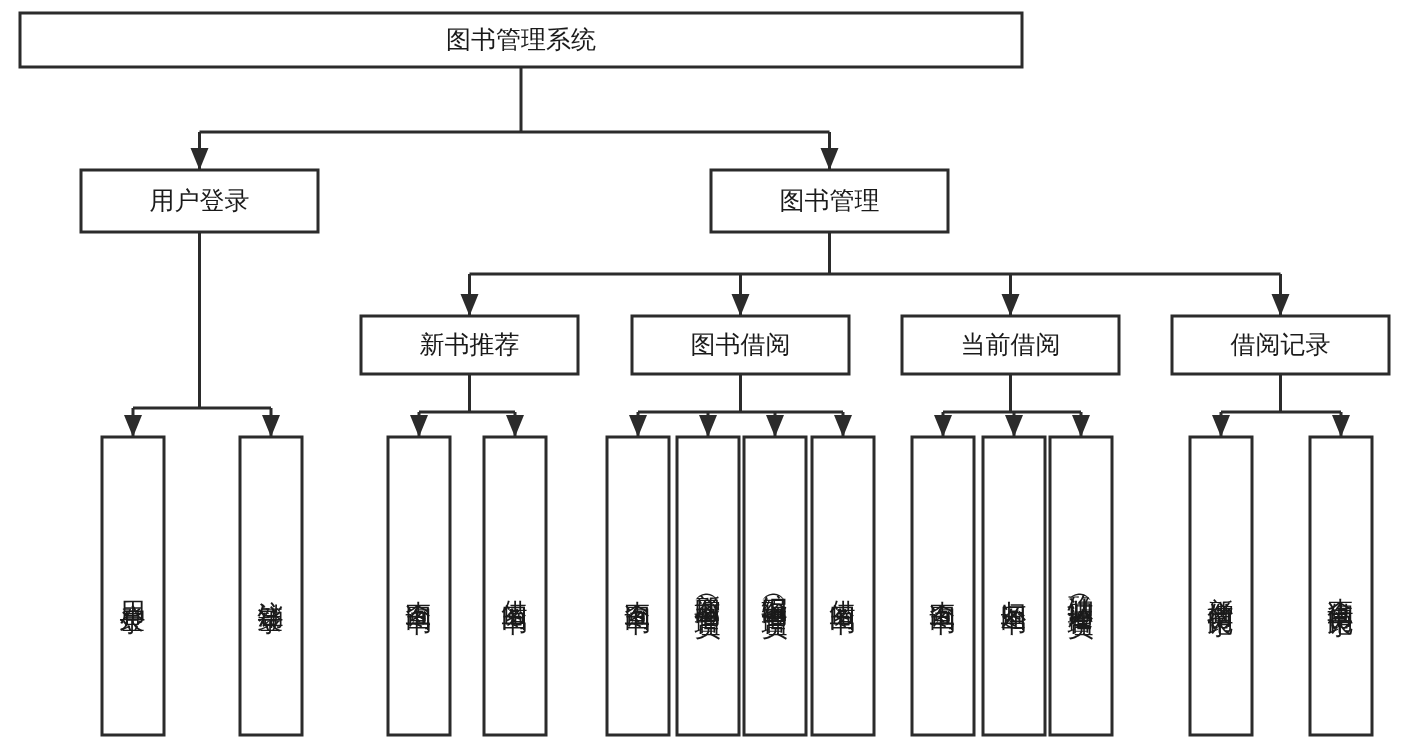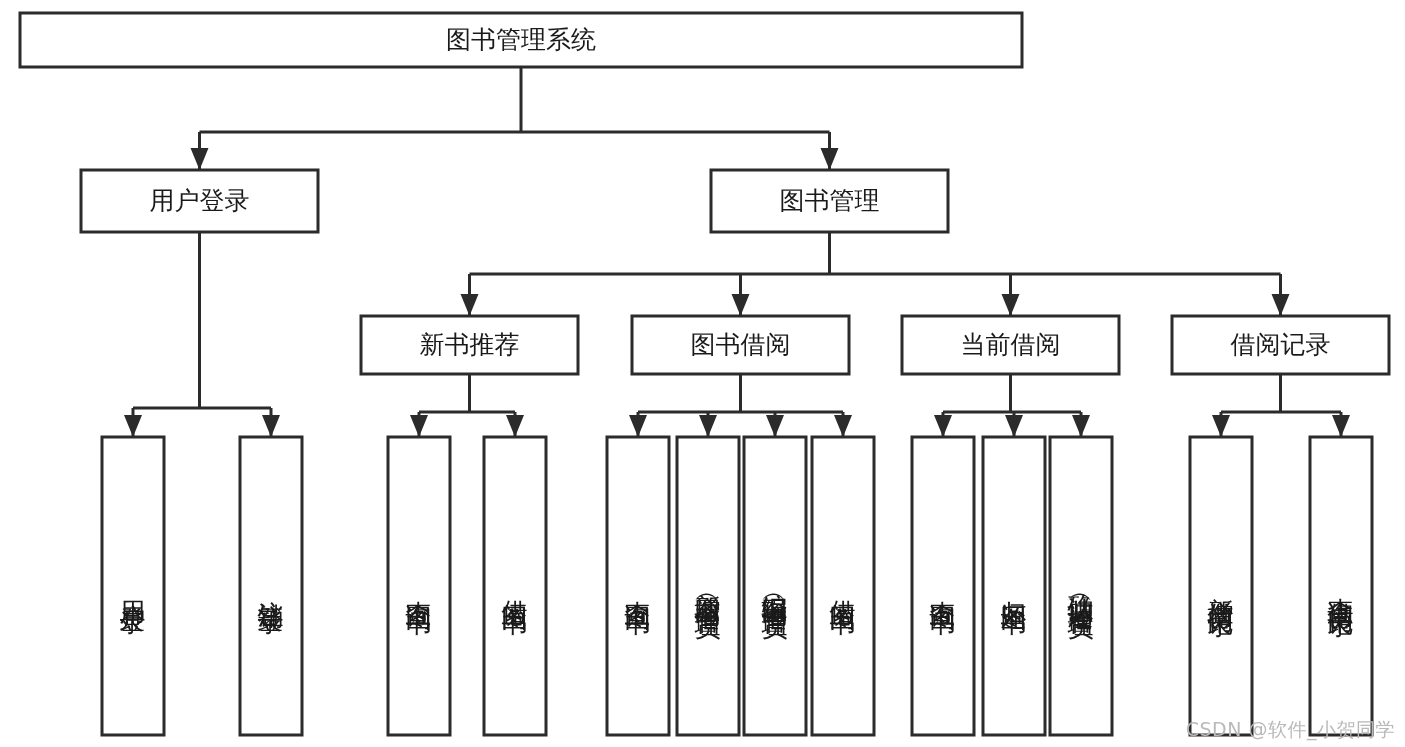--- a/index.html
+++ b/index.html
@@ -172,14 +172,13 @@
       <div class="vlabel" style="left: 677px; top: 437px; width: 62px; height: 298px;">新增图书（管理员）</div>
       <div class="vlabel" style="left: 744px; top: 437px; width: 62px; height: 298px;">编辑图书（管理员）</div>
       <div class="vlabel" style="left: 812px; top: 437px; width: 62px; height: 298px;">借阅图书</div>
       <div class="vlabel" style="left: 912px; top: 437px; width: 62px; height: 298px;">查询图书</div>
       <div class="vlabel" style="left: 983px; top: 437px; width: 62px; height: 298px;">归还图书</div>
       <div class="vlabel" style="left: 1050px; top: 437px; width: 62px; height: 298px;">确认归还（管理员）</div>
       <div class="vlabel" style="left: 1190px; top: 437px; width: 62px; height: 298px;">新增借阅记录</div>
       <div class="vlabel" style="left: 1310px; top: 437px; width: 62px; height: 298px;">查询借阅记录</div>
     </div>
 
-  <div class="watermark">CSDN @软件_小贺同学</div>
 </div>
 
 </body></html>

